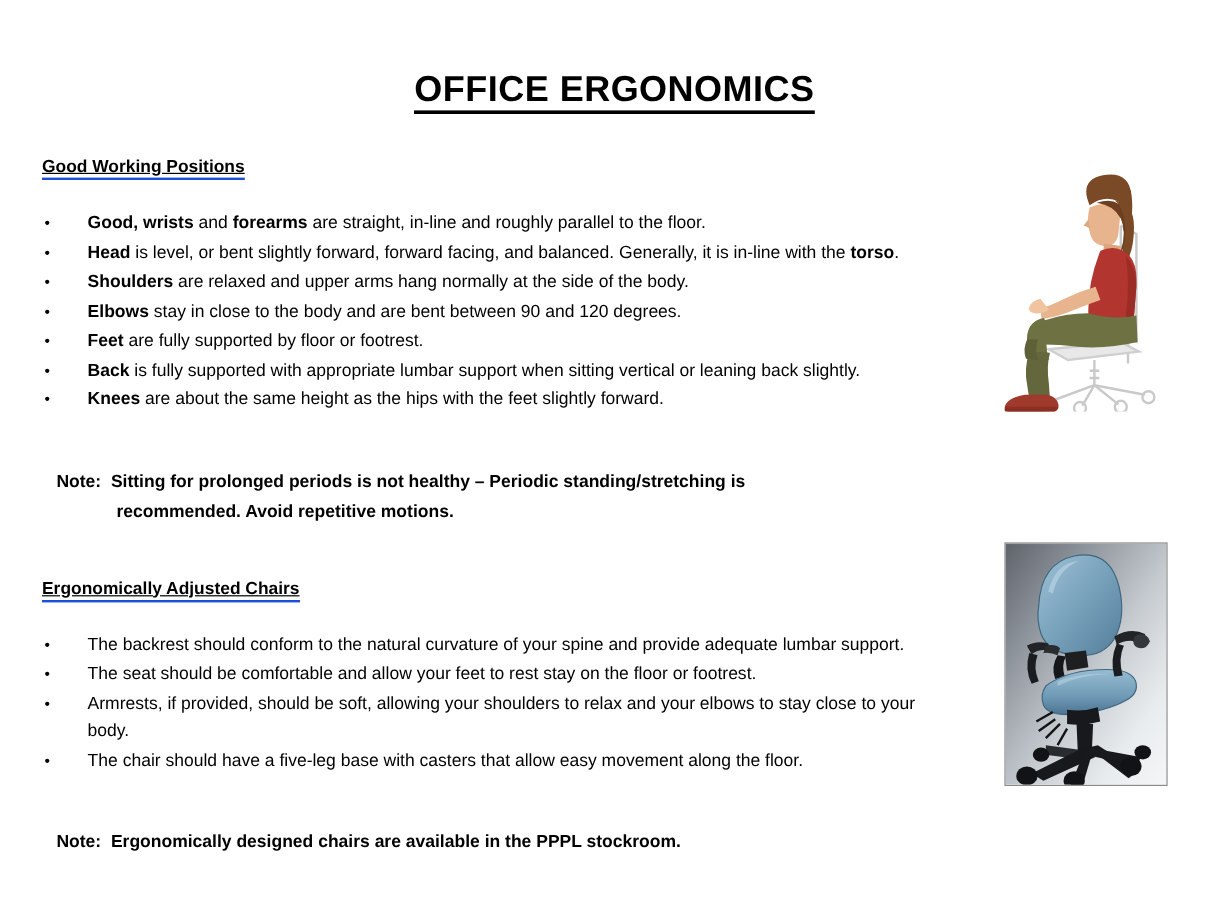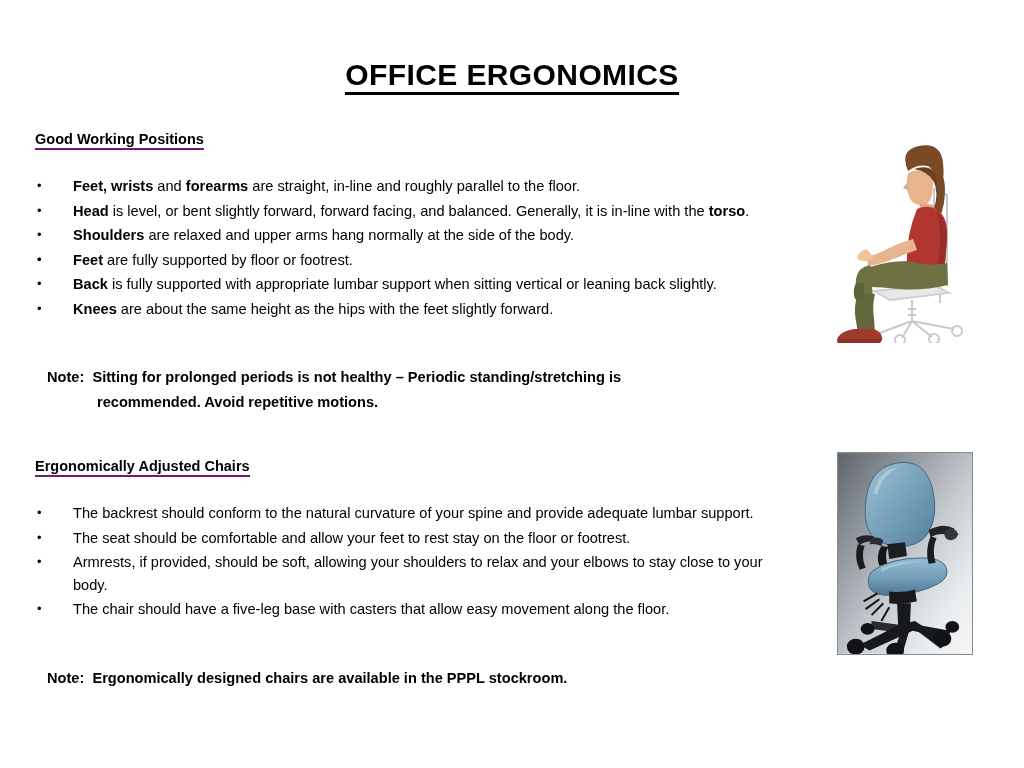--- a/index.html
+++ b/index.html
@@ -46,22 +46,23 @@
     width: 760px;
   }
 
   .section-head {
     font-size: 14.5px;
     font-weight: bold;
     margin: 0;
     line-height: 17px;
   }
   .section-head span {
-    border-bottom: 2px solid #701a75;
+    border-bottom: 2px solid #1d4ed8;
     padding-bottom: 1px;
+    text-decoration: underline;
   }
 
   ul.bullets {
     list-style: none;
     margin: 0;
     padding: 0;
   }
   ul.bullets li {
     position: relative;
     padding-left: 38px;
@@ -124,24 +125,24 @@
   </div>
 
   <div class="content">
 
     <div>
       <div class="section-head">
         <span>Good Working Positions</span>
       </div>
       <div class="gap-md"></div>
       <ul class="bullets">
-          <li><span class="bullet">•</span><span><b>Feet, wrists</b><span> and </span><b>forearms</b><span> are straight, in-line and roughly parallel to the floor.</span></span></li>
+          <li><span class="bullet">•</span><span><b>Good, wrists</b><span> and </span><b>forearms</b><span> are straight, in-line and roughly parallel to the floor.</span></span></li>
           <li><span class="bullet">•</span><span><b>Head</b><span> is level, or bent slightly forward, forward facing, and balanced.  Generally, it is in-line with the </span><b>torso</b><span>.</span></span></li>
           <li><span class="bullet">•</span><span><b>Shoulders</b><span> are relaxed and upper arms hang normally at the side of the body.</span></span></li>
-          <li><span class="bullet">•</span></li>
+          <li><span class="bullet">•</span><span><b>Elbows</b><span> stay in close to the body and are bent between 90 and 120 degrees.</span></span></li>
           <li><span class="bullet">•</span><span><b>Feet</b><span> are fully supported by floor or footrest.</span></span></li>
           <li><span class="bullet">•</span><span><b>Back</b><span> is fully supported with appropriate lumbar support when sitting vertical or leaning back slightly.</span></span></li>
           <li><span class="bullet">•</span><span><b>Knees</b><span> are about the same height as the hips with the feet slightly forward.</span></span></li>
         </ul>
       <div class="gap-lg"></div>
       <p class="note">
         <span>Note:</span>&nbsp;
         <span>Sitting for prolonged periods is not healthy – Periodic standing/stretching is</span>
         <span class="cont">recommended. Avoid repetitive motions.</span>
       </p>

